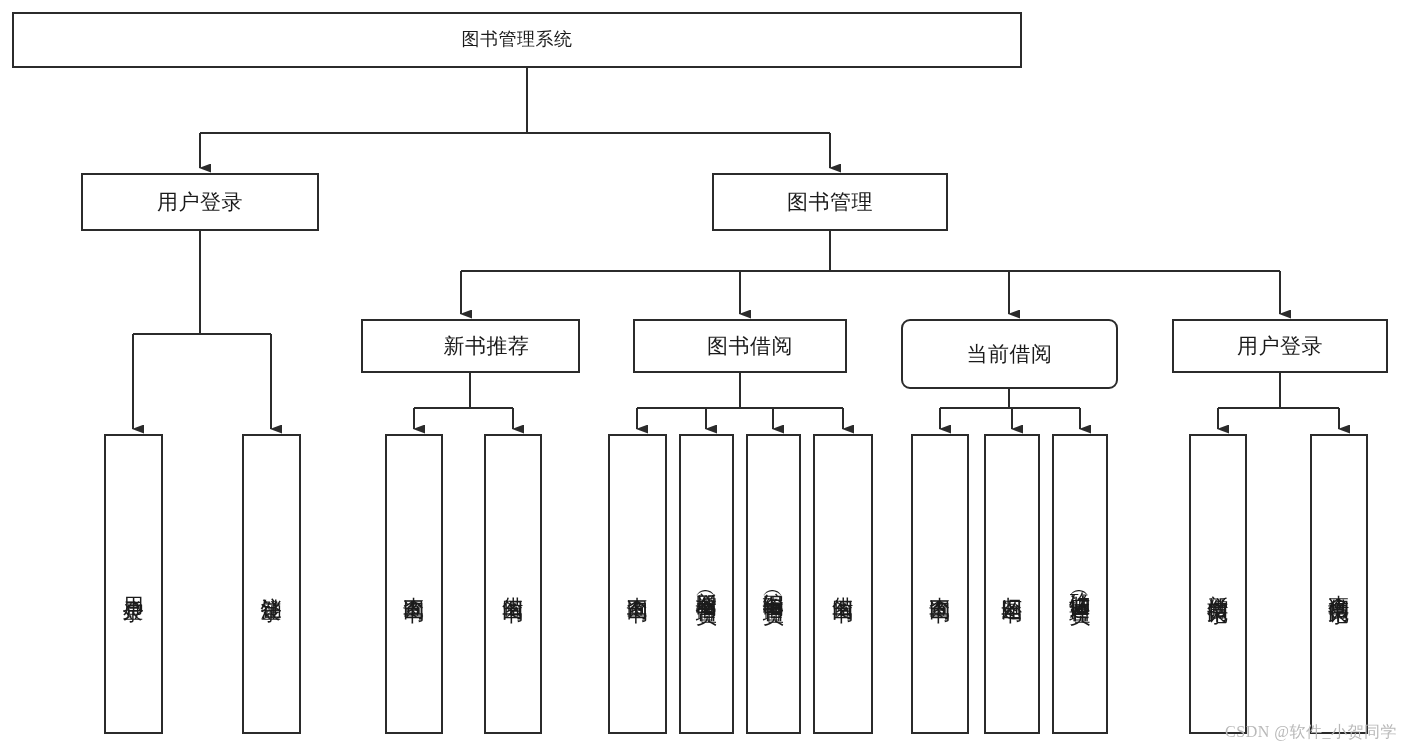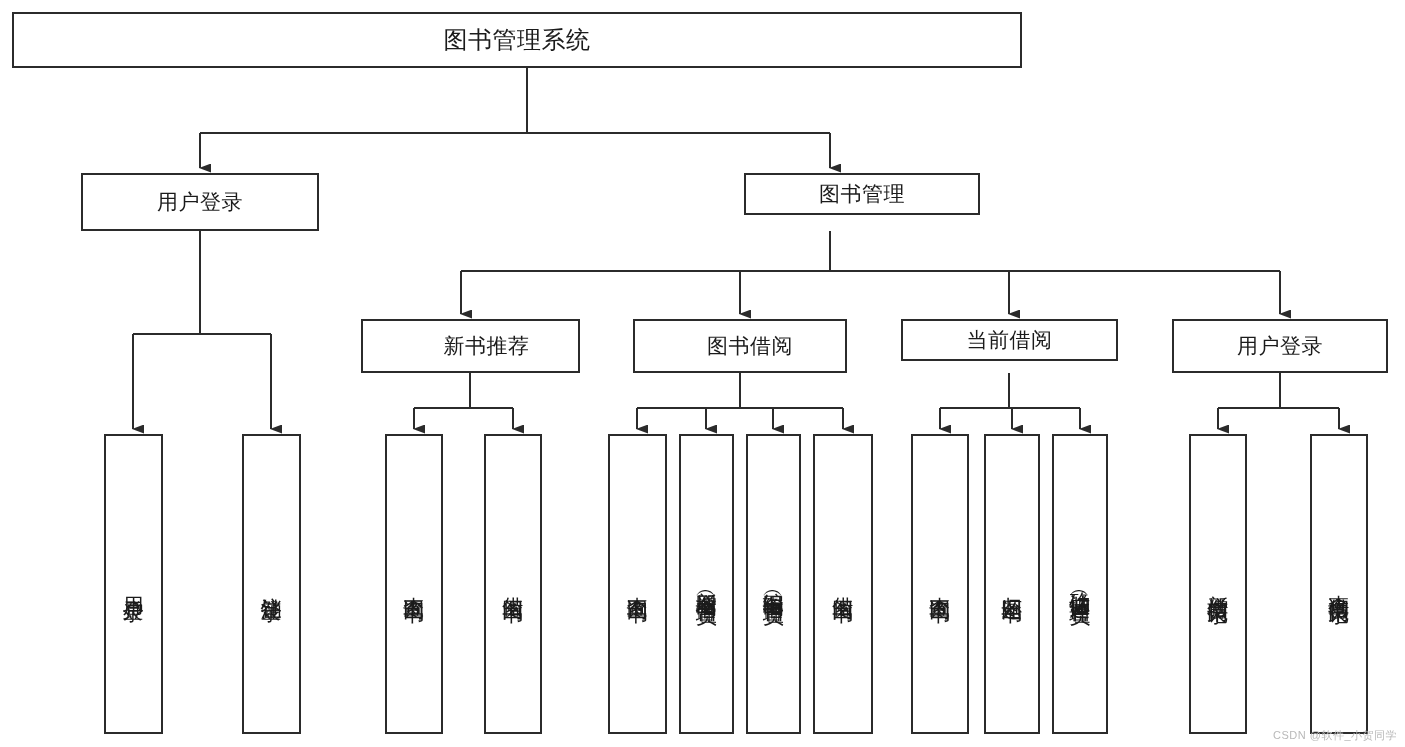--- a/index.html
+++ b/index.html
@@ -18,25 +18,25 @@
   }
   .node .lbl{
     font-size:21px;line-height:1.18;letter-spacing:0.5px;
     color:#1b1b1b;white-space:pre;
   }
   .node.vert .lbl{
     writing-mode:vertical-rl;text-orientation:upright;
     font-size:21px;line-height:1.22;letter-spacing:2px;
     white-space:normal;
   }
-  .node.root .lbl{font-size:24px;}
+  .node.root .lbl{font-size:18px;}
   .watermark{
     position:absolute;right:8px;bottom:4px;
-    font-size:11px;color:#b9b9b9;letter-spacing:0.5px;
-    white-space:nowrap;user-select:none;
+    font-size:16px;color:#b9b9b9;letter-spacing:0.5px;
+    white-space:nowrap;user-select:none;font-family:Liberation Serif, serif;
   }
 </style>
 </head>
 <body>
 
 <div id="diagram-root">
 
   <svg class="wires" viewBox="0 0 1405 747" preserveAspectRatio="none">
     <defs>
       <marker id="arrowhead" markerWidth="9" markerHeight="12" refX="4.5" refY="11" orient="auto" markerUnits="userSpaceOnUse">
@@ -87,31 +87,31 @@
     </g>
   </svg>
 
   <div class="node root" style="left:12px;top:12px;width:1010px;height:56px;">
     <span class="lbl">图书管理系统</span>
   </div>
 
   <div class="node" style="left:81px;top:173px;width:238px;height:58px;">
     <span class="lbl">用户登录</span>
   </div>
-  <div class="node" style="left:744px;top:173px;width:236px;height:42px;">
+  <div class="node" style="left:712px;top:173px;width:236px;height:58px;">
     <span class="lbl">图书管理</span>
   </div>
 
   <div class="node" style="left:361px;top:319px;width:219px;height:54px;padding-left:32px;">
     <span class="lbl">新书推荐</span>
   </div>
   <div class="node" style="left:633px;top:319px;width:214px;height:54px;padding-left:20px;">
     <span class="lbl">图书借阅</span>
   </div>
-  <div class="node" style="left:901px;top:319px;width:217px;height:42px;">
+  <div class="node" style="left:901px;top:319px;width:217px;height:70px;border-radius:9px;">
     <span class="lbl">当前借阅</span>
   </div>
   <div class="node" style="left:1172px;top:319px;width:216px;height:54px;">
     <span class="lbl">用户登录</span>
   </div>
 
   <div class="node vert" style="left:104px;top:434px;width:59px;height:300px;">
     <span class="lbl">用户登录</span>
   </div>
   <div class="node vert" style="left:242px;top:434px;width:59px;height:300px;">

